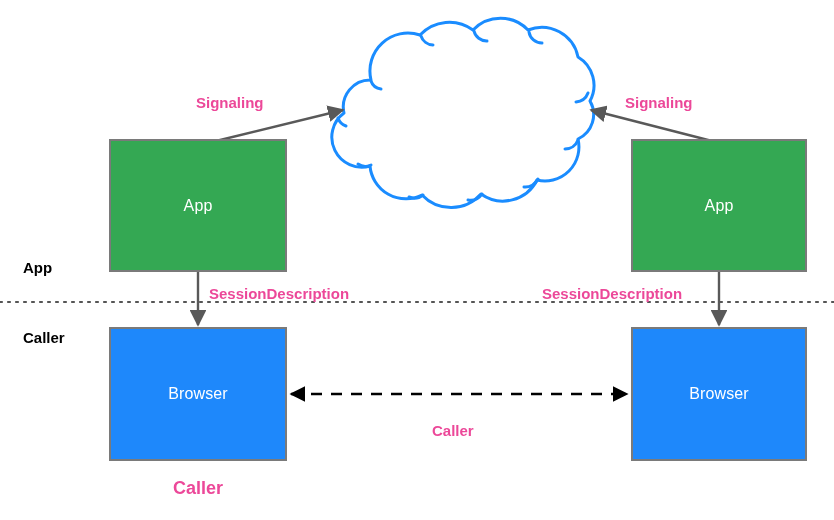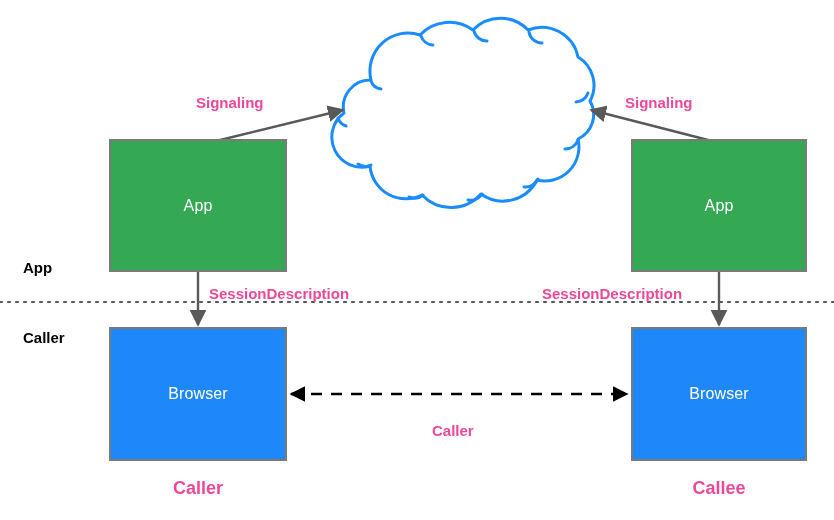--- a/index.html
+++ b/index.html
@@ -151,15 +151,14 @@
   <div class="edge-label" style="left:542px; top:286px;">SessionDescription</div>
 
   <div class="edge-label" style="left:432px; top:423px;">Caller</div>
 
   <div class="layer-label" style="left:23px; top:260px;">App</div>
 
   <div class="layer-label" style="left:23px; top:330px;">Caller</div>
 
   <div class="role-label" style="left:109px; top:479px; width:178px;">Caller</div>
 
-  <div class="role-label" style="left:631px; top:479px; width:176px;">Callee</div>
 
 </div>
 
 </body></html>

